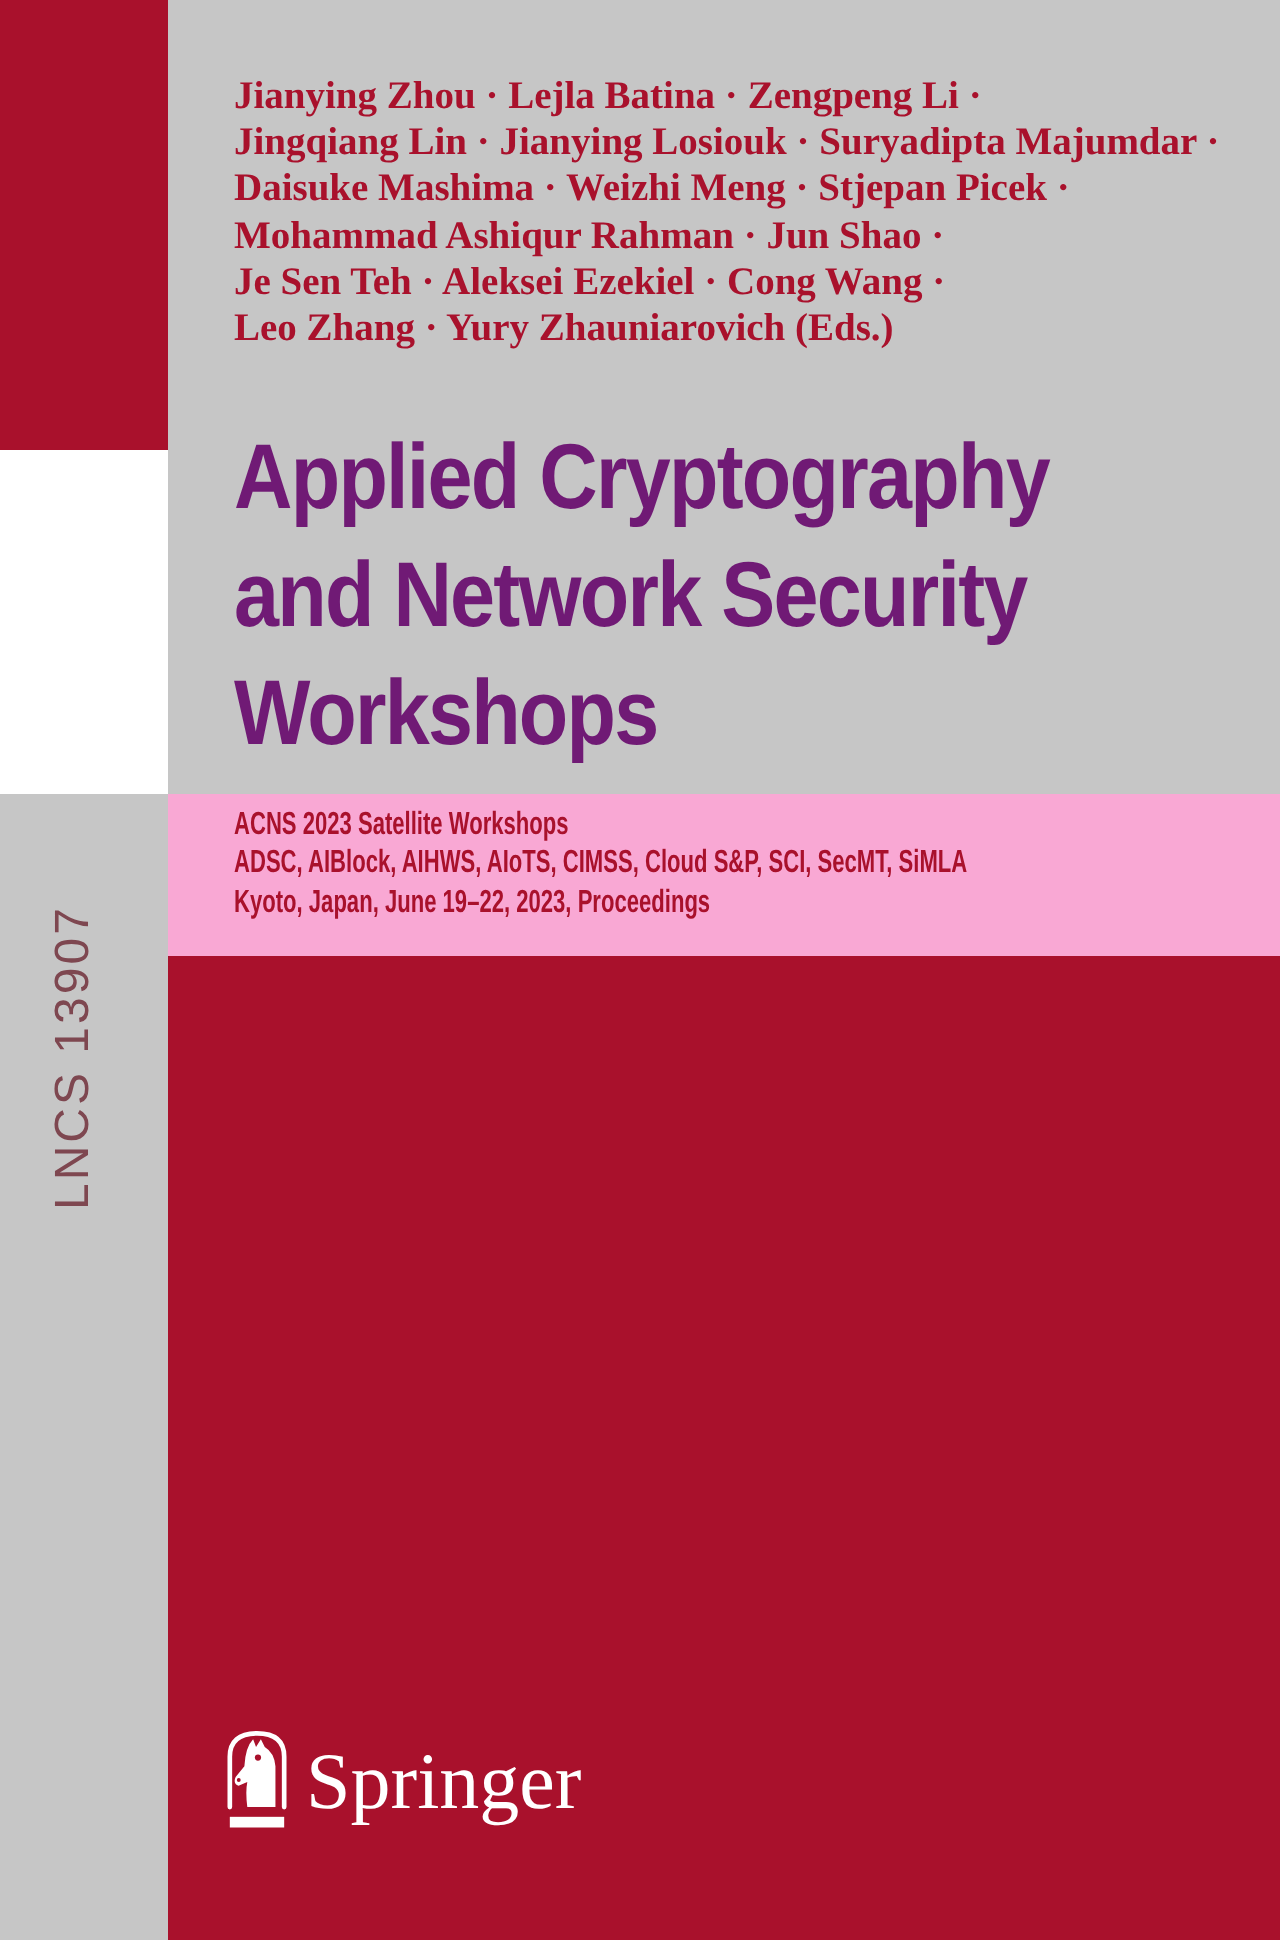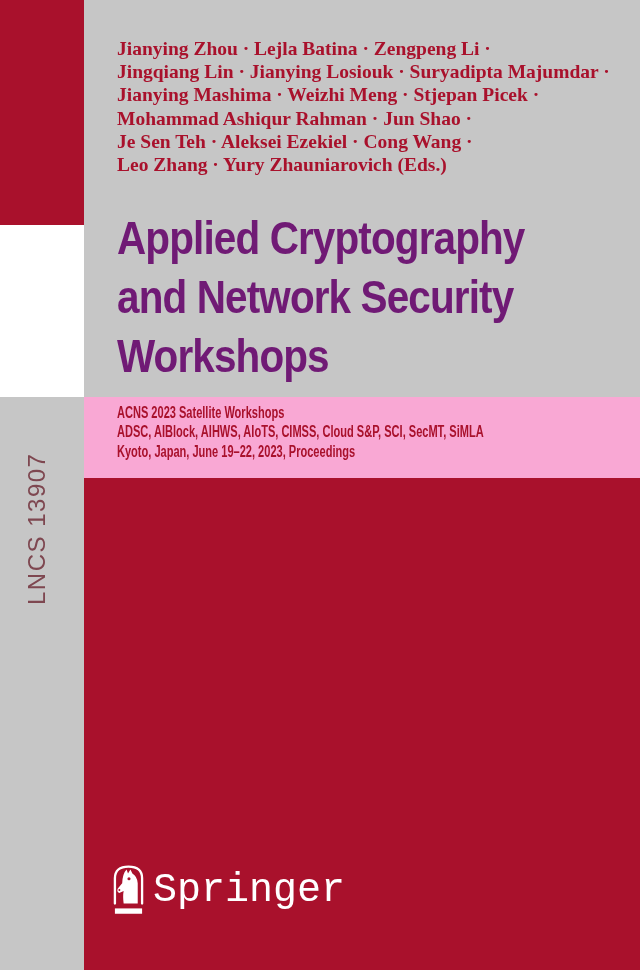--- a/index.html
+++ b/index.html
@@ -35,39 +35,39 @@
   .subtitle-line {
     font-weight:700; font-size:16px; line-height:19.4px;
     white-space:nowrap; transform:scaleX(0.69); transform-origin:0 50%;
   }
   
   .red-panel { position:absolute; left:84px; top:478px; width:556px; height:492px; }
   
   .horse-icon { position:absolute; left:112px; top:863px; width:33px; height:52px; }
   .publisher-name {
     position:absolute; left:153px; top:871px;
-    font-family:Liberation Mono, monospace; font-size:40px; line-height:1;
+    font-family:Liberation Serif, serif; font-size:40px; line-height:1;
     color:#FFFFFF; white-space:nowrap;
   }
 </style>
 </head>
 <body>
 
 <div class="cover">
 
   <div class="red-square" style="background:#A9112C;"></div>
 
   <div class="spine-strip">
     <div class="spine-label" style="color:#7E4750;">LNCS 13907</div>
   </div>
 
   <div class="editors" style="color:#A9112C;font-family:Liberation Serif, serif;">
     <div>Jianying Zhou · Lejla Batina · Zengpeng Li ·</div>
     <div>Jingqiang Lin · Jianying Losiouk · Suryadipta Majumdar ·</div>
-    <div>Jianying Mashima · Weizhi Meng · Stjepan Picek ·</div>
+    <div>Daisuke Mashima · Weizhi Meng · Stjepan Picek ·</div>
     <div>Mohammad Ashiqur Rahman · Jun Shao ·</div>
     <div>Je Sen Teh · Aleksei Ezekiel · Cong Wang ·</div>
     <div>Leo Zhang · Yury Zhauniarovich (Eds.)</div>
   </div>
 
   <div class="title-block" style="color:#701a75;">
     <div class="title-line">Applied Cryptography</div>
     <div class="title-line">and Network Security</div>
     <div class="title-line">Workshops</div>
   </div>

